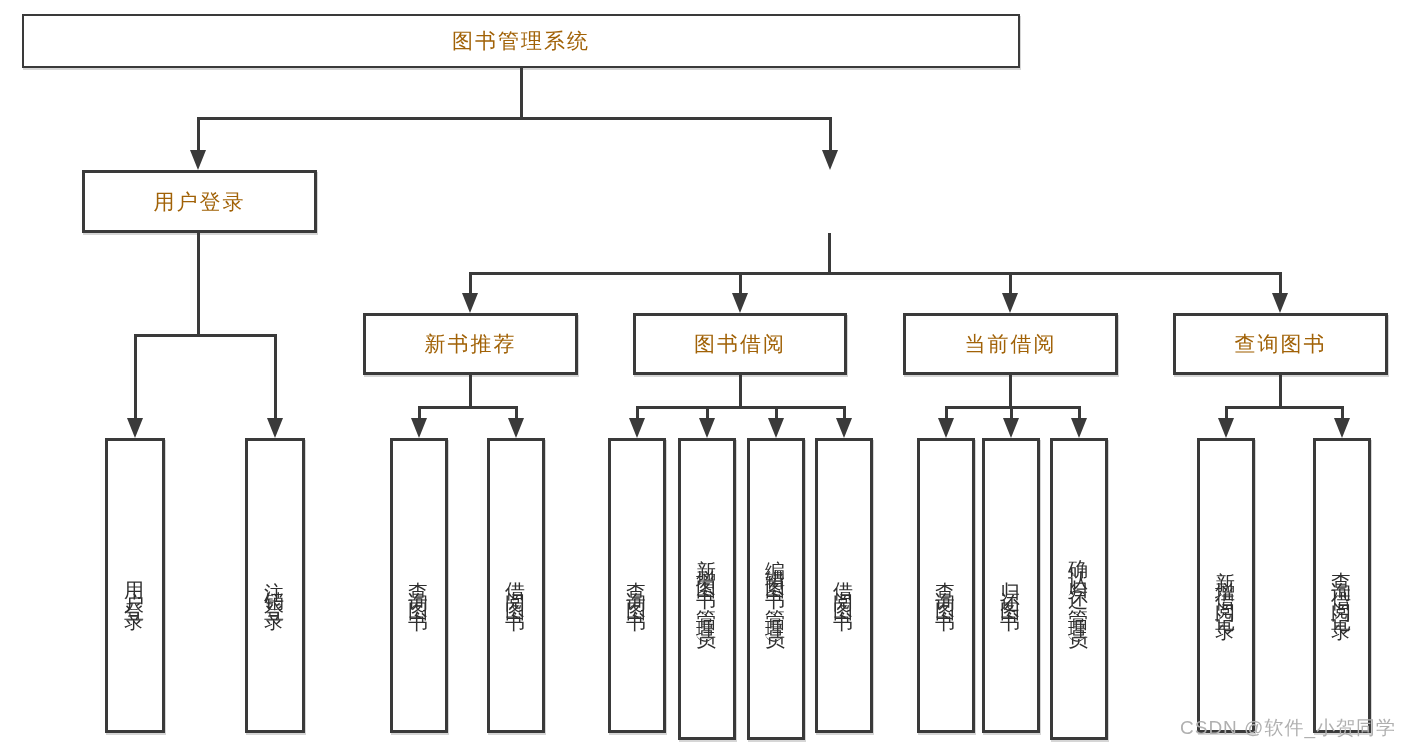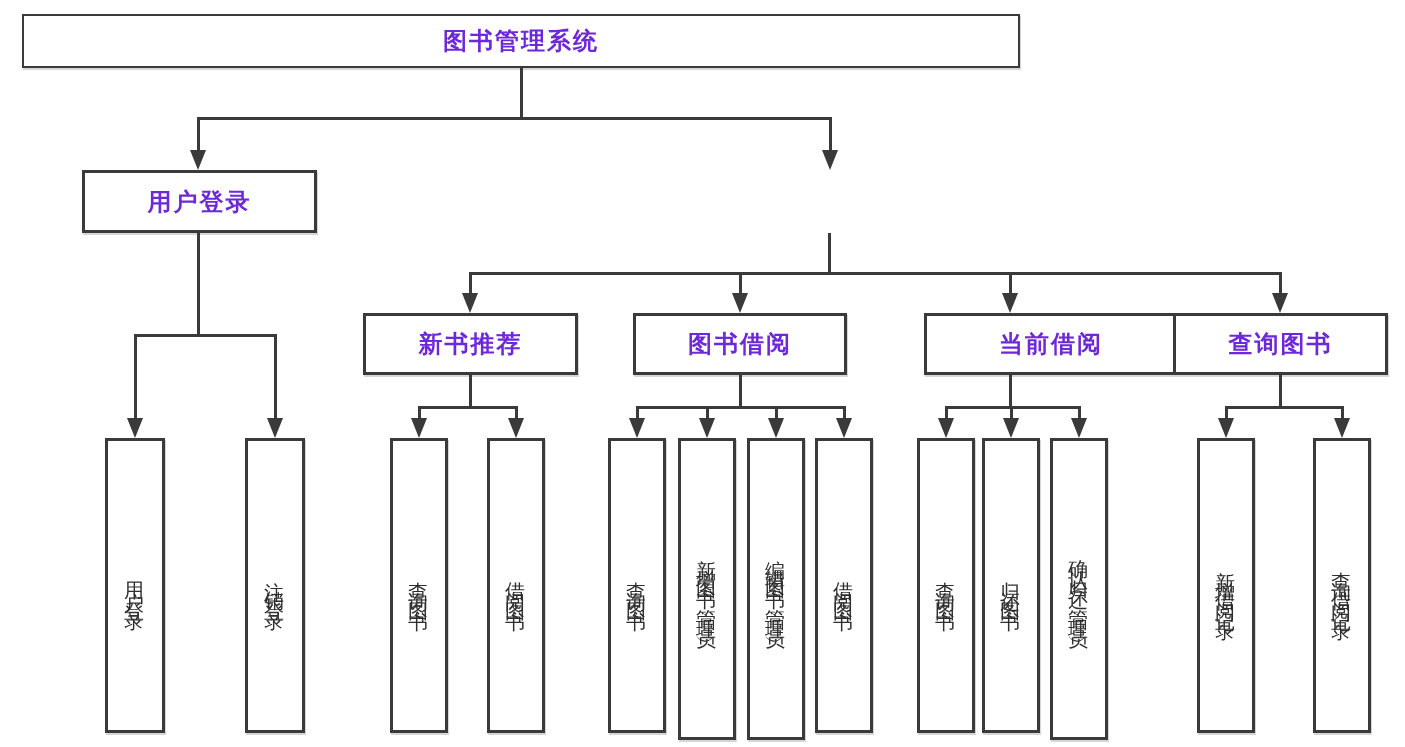--- a/index.html
+++ b/index.html
@@ -17,25 +17,24 @@
     box-sizing: border-box;
     background: #ffffff;
     border: 3px solid #3a3a3a;
     box-shadow: 1px 2px 0 #d6d6d6;
     display: flex;
     align-items: center;
     justify-content: center;
   }
   .rootbox { border-width: 2px; }
   .htext {
-    font-size: 24px;
+    font-size: 21px;
     letter-spacing: 2px;
-    color: #6d28d9;
+    color: #a16207;
     white-space: nowrap;
-    font-weight: bold;
   }
   .vtext {
     writing-mode: vertical-rl;
     text-orientation: mixed;
     font-size: 20px;
     letter-spacing: 10px;
     color: #2e2e2e;
     white-space: nowrap;
   }
   .line {
@@ -98,21 +97,21 @@
   <div class="arrow" style="left:732px;top:293px"></div>
   <div class="arrow" style="left:1002px;top:293px"></div>
   <div class="arrow" style="left:1272px;top:293px"></div>
 
   <div class="box" style="left:363px;top:313px;width:215px;height:62px">
     <span class="htext">新书推荐</span>
   </div>
   <div class="box" style="left:633px;top:313px;width:214px;height:62px">
     <span class="htext">图书借阅</span>
   </div>
-  <div class="box" style="left:924px;top:313px;width:254px;height:62px">
+  <div class="box" style="left:903px;top:313px;width:215px;height:62px">
     <span class="htext">当前借阅</span>
   </div>
   <div class="box" style="left:1173px;top:313px;width:215px;height:62px">
     <span class="htext">查询图书</span>
   </div>
 
   <div class="line" style="left:469px;top:375px;width:3px;height:34px"></div>
   <div class="line" style="left:418px;top:406px;width:100px;height:3px"></div>
   <div class="line" style="left:418px;top:406px;width:3px;height:14px"></div>
   <div class="line" style="left:515px;top:406px;width:3px;height:14px"></div>
@@ -183,14 +182,15 @@
     <span class="vtext">确认归还（管理员）</span>
   </div>
 
   <div class="box" style="left:1197px;top:438px;width:58px;height:295px">
     <span class="vtext">新增借阅记录</span>
   </div>
   <div class="box" style="left:1313px;top:438px;width:58px;height:295px">
     <span class="vtext">查询借阅记录</span>
   </div>
 
+  <div class="watermark">CSDN @软件_小贺同学</div>
 
 </div>
 
 </body></html>

